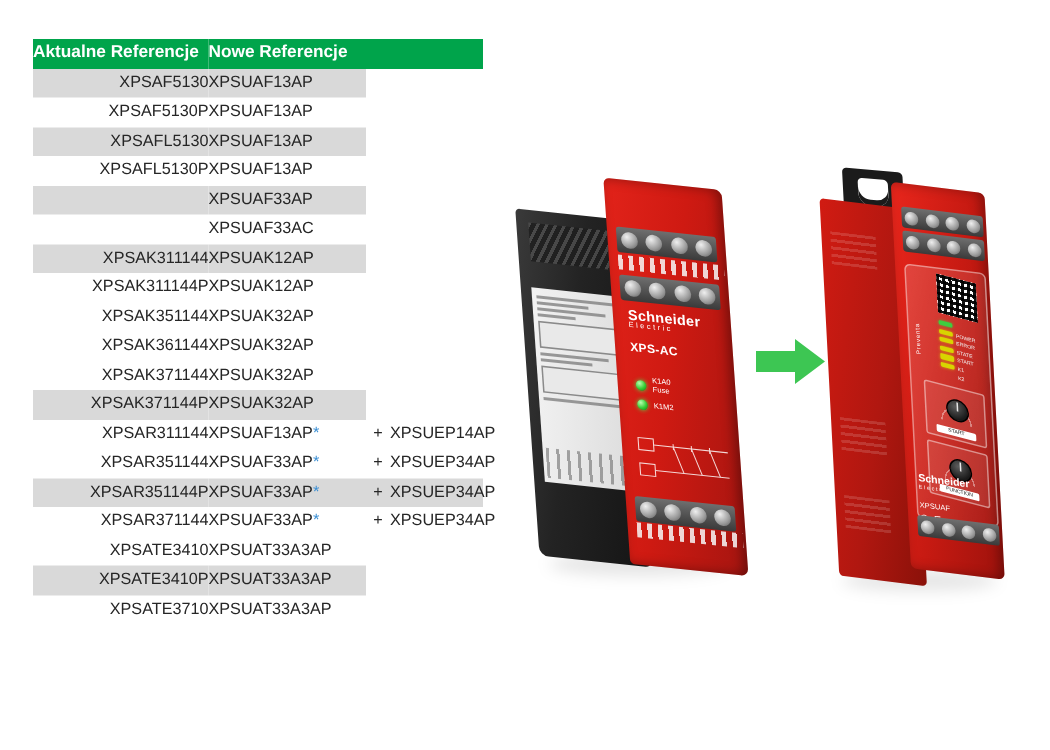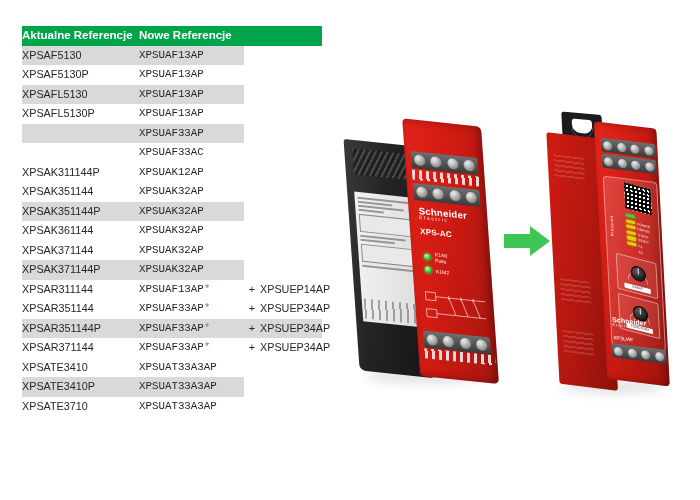--- a/index.html
+++ b/index.html
@@ -57,22 +57,22 @@
   thead th.col-c { background: #00a44b; }
 
   tbody td {
     font-size: 10.8px;
     color: #262626;
     background: transparent;
   }
   tbody tr.band td.banded {
     background: #d9d9d9;
   }
-  td.c-a { padding-left: 8px; }
-  td.c-b { padding-left: 8px; font-family: Liberation Mono, monospace; }
+  td.c-a { padding-left: 8px; text-align: right; }
+  td.c-b { padding-left: 8px; }
   td.c-c { padding-left: 4px; }
   .plus {
     display: inline-block;
     width: 16px;
     text-align: center;
     color: #262626;
   }
   .star {
     color: #3b8fd4;
     font-size: 11px;
@@ -467,32 +467,32 @@
         <tr class="band">
           <td class="c-a col-a banded"></td>
           <td class="c-b col-b banded"><span>XPSUAF33AP</span></td>
           <td class="c-c col-c"></td>
         </tr>
         <tr>
           <td class="c-a col-a banded"></td>
           <td class="c-b col-b banded"><span>XPSUAF33AC</span></td>
           <td class="c-c col-c"></td>
         </tr>
+        <tr class="band">
+          <td class="c-a col-a banded">XPSAK311144</td>
+          <td class="c-b col-b banded"><span>XPSUAK12AP</span></td>
+          <td class="c-c col-c"></td>
+        </tr>
         <tr>
           <td class="c-a col-a banded">XPSAK311144P</td>
           <td class="c-b col-b banded"><span>XPSUAK12AP</span></td>
           <td class="c-c col-c"></td>
         </tr>
         <tr>
           <td class="c-a col-a banded">XPSAK351144</td>
-          <td class="c-b col-b banded"><span>XPSUAK32AP</span></td>
-          <td class="c-c col-c"></td>
-        </tr>
-        <tr class="band">
-          <td class="c-a col-a banded">XPSAK351144P</td>
           <td class="c-b col-b banded"><span>XPSUAK32AP</span></td>
           <td class="c-c col-c"></td>
         </tr>
         <tr>
           <td class="c-a col-a banded">XPSAK361144</td>
           <td class="c-b col-b banded"><span>XPSUAK32AP</span></td>
           <td class="c-c col-c"></td>
         </tr>
         <tr>
           <td class="c-a col-a banded">XPSAK371144</td>

